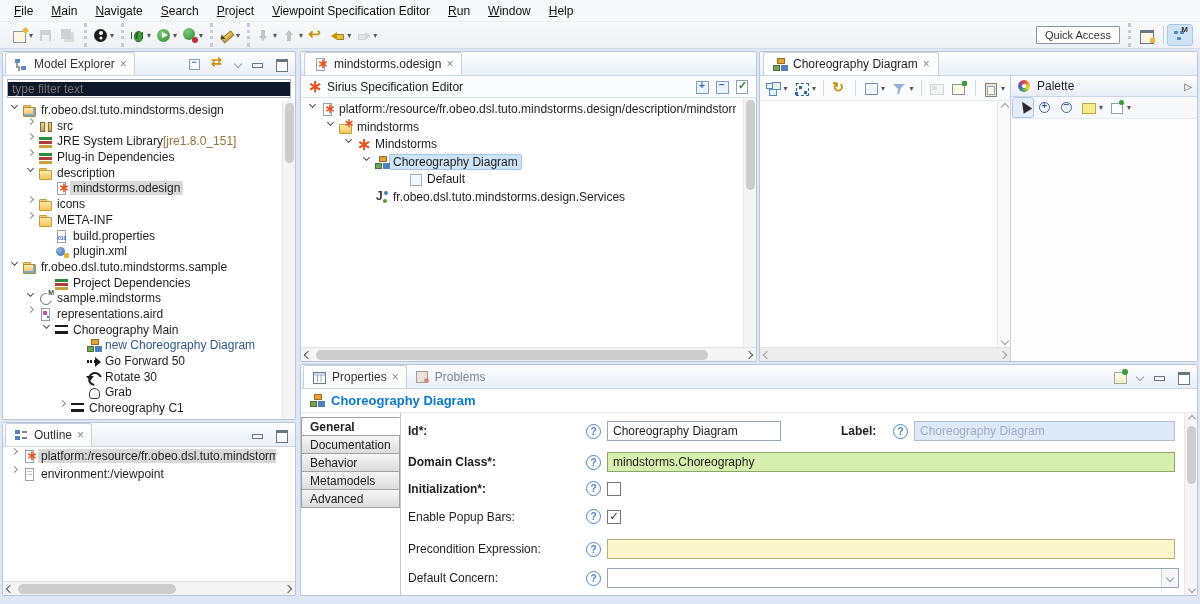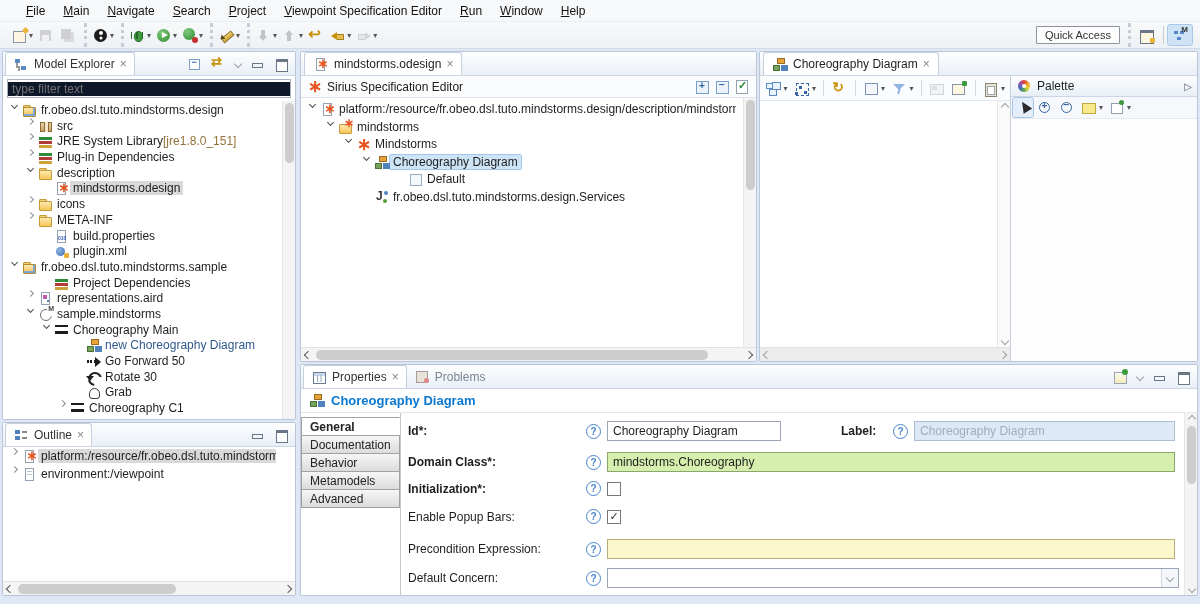--- a/index.html
+++ b/index.html
@@ -1,20 +1,20 @@
 <!DOCTYPE html>
 <html><head>
 <meta charset="utf-8">
 <style>
   *{box-sizing:border-box;margin:0;padding:0}
   html,body{width:1200px;height:604px;overflow:hidden}
   body{font-family:"Liberation Sans",sans-serif;font-size:12px;color:#1e1e1e;background:#dde7f5;position:relative}
 
   
-  .menubar{position:absolute;left:0;top:0;width:1200px;height:22px;background:#f7f8f9;display:flex;align-items:center;padding-left:18px;gap:2px;border-bottom:1px solid #eceff2}
+  .menubar{position:absolute;left:0;top:0;width:1200px;height:22px;background:#f7f8f9;display:flex;align-items:center;padding-left:6px;gap:2px;border-bottom:1px solid #eceff2}
   .menu-item{padding:2px 8px;display:inline-block;color:#111}
   .menu-item::first-letter{text-decoration:underline}
   .toolbar{position:absolute;left:0;top:22px;width:1200px;height:27px;background:linear-gradient(#f8f9fa,#eef1f5);border-bottom:1px solid #d3dae4;display:flex;align-items:center;padding:0 4px}
   .tgroup{display:flex;align-items:center;height:24px;padding:0 3px;border-left:3px dotted #c6ccd6;margin-left:2px}
   .tgroup:first-child{border-left:none}
   .tbtn{width:22px;height:22px;display:flex;align-items:center;justify-content:center;border-radius:2px;position:relative}
   .drop{font-size:8px;color:#555;margin:0 2px 0 -2px}
   .dis{opacity:.38;filter:grayscale(1)}
   .spacer{flex:1}
   .quick-access{border:1px solid #8d949e;background:#fdfdfd;color:#333;font-size:11px;padding:2px 8px;border-radius:1px;margin-right:6px}
@@ -394,31 +394,31 @@
         <span class="ic ic-proj"></span>
         <span class="lbl">fr.obeo.dsl.tuto.mindstorms.sample</span>
       </div>
     <div class="trow" style="padding-left:36px">
         <span class="tw"></span>
         <span class="ic ic-lib"></span>
         <span class="lbl">Project Dependencies</span>
       </div>
     <div class="trow" style="padding-left:20px">
         <span class="tw">
+          <span class="chev d"></span>
+        </span>
+        <span class="ic ic-model"></span>
+        <span class="lbl">sample.mindstorms</span>
+      </div>
+    <div class="trow" style="padding-left:20px">
+        <span class="tw">
           <span class="chev r"></span>
         </span>
         <span class="ic ic-aird"></span>
         <span class="lbl">representations.aird</span>
-      </div>
-    <div class="trow" style="padding-left:20px">
-        <span class="tw">
-          <span class="chev d"></span>
-        </span>
-        <span class="ic ic-model"></span>
-        <span class="lbl">sample.mindstorms</span>
       </div>
     <div class="trow" style="padding-left:36px">
         <span class="tw">
           <span class="chev d"></span>
         </span>
         <span class="ic ic-choreo"></span>
         <span class="lbl">Choreography Main</span>
       </div>
     <div class="trow" style="padding-left:68px">
         <span class="tw"></span>

